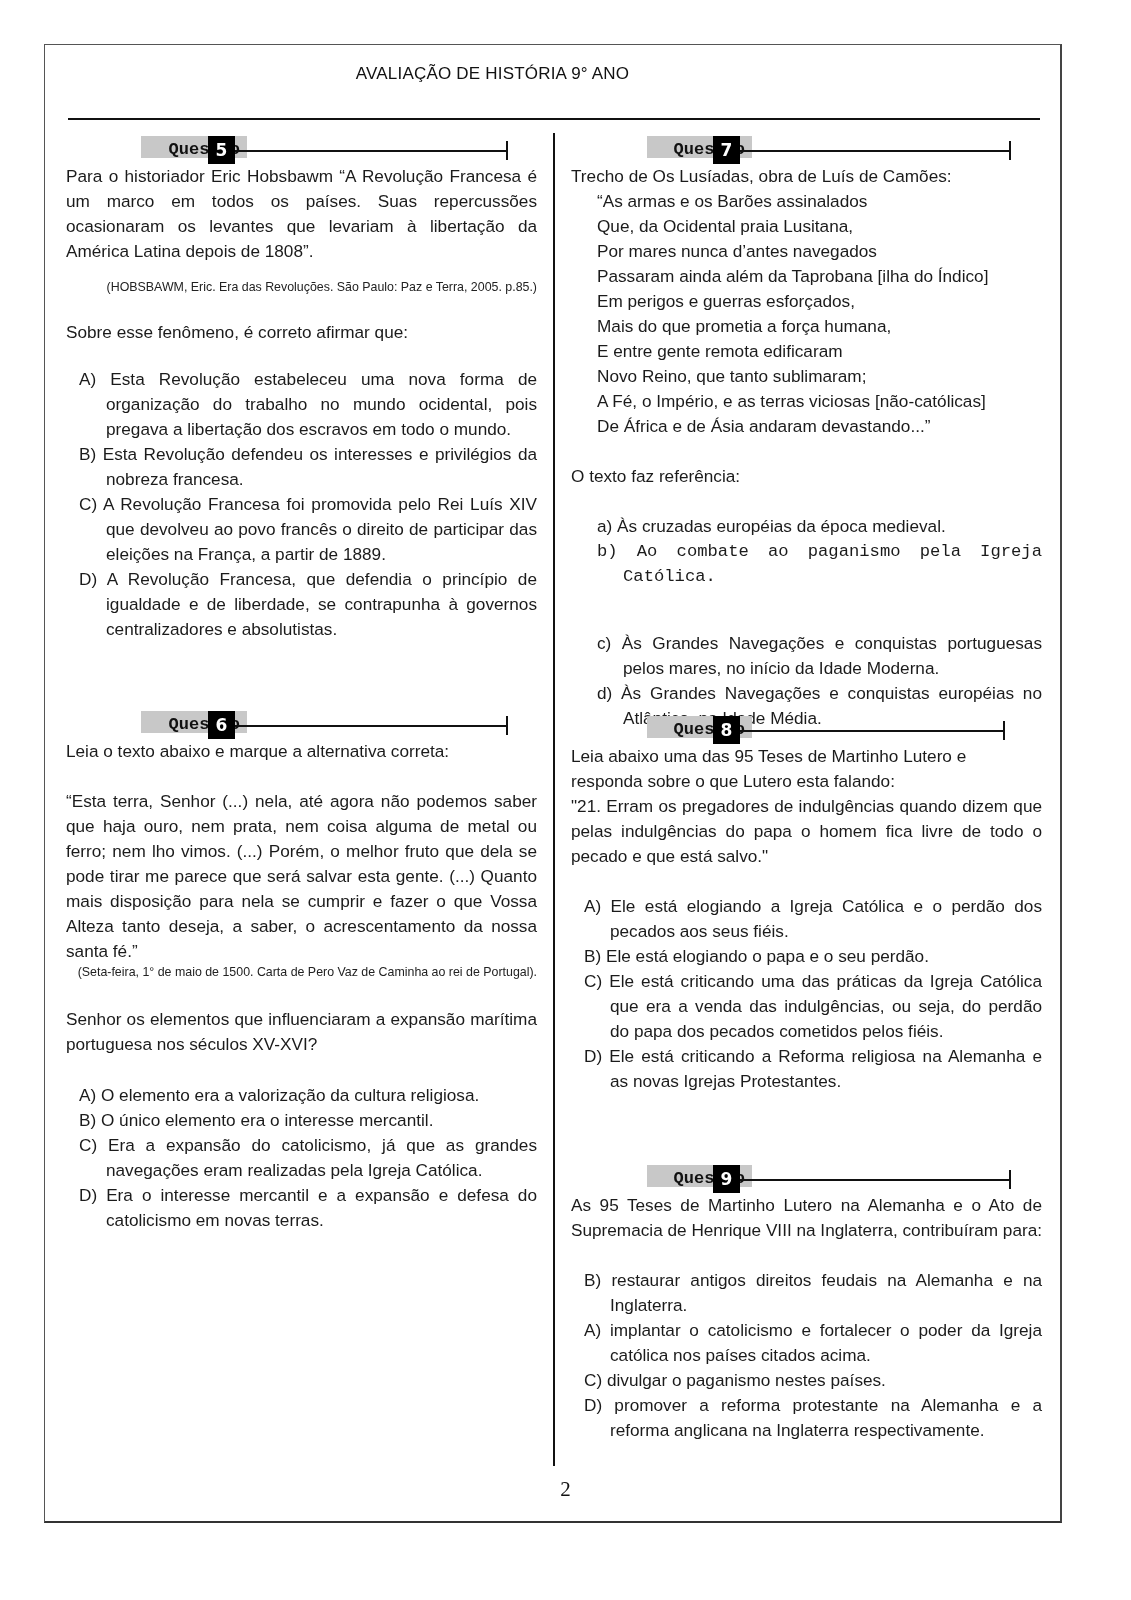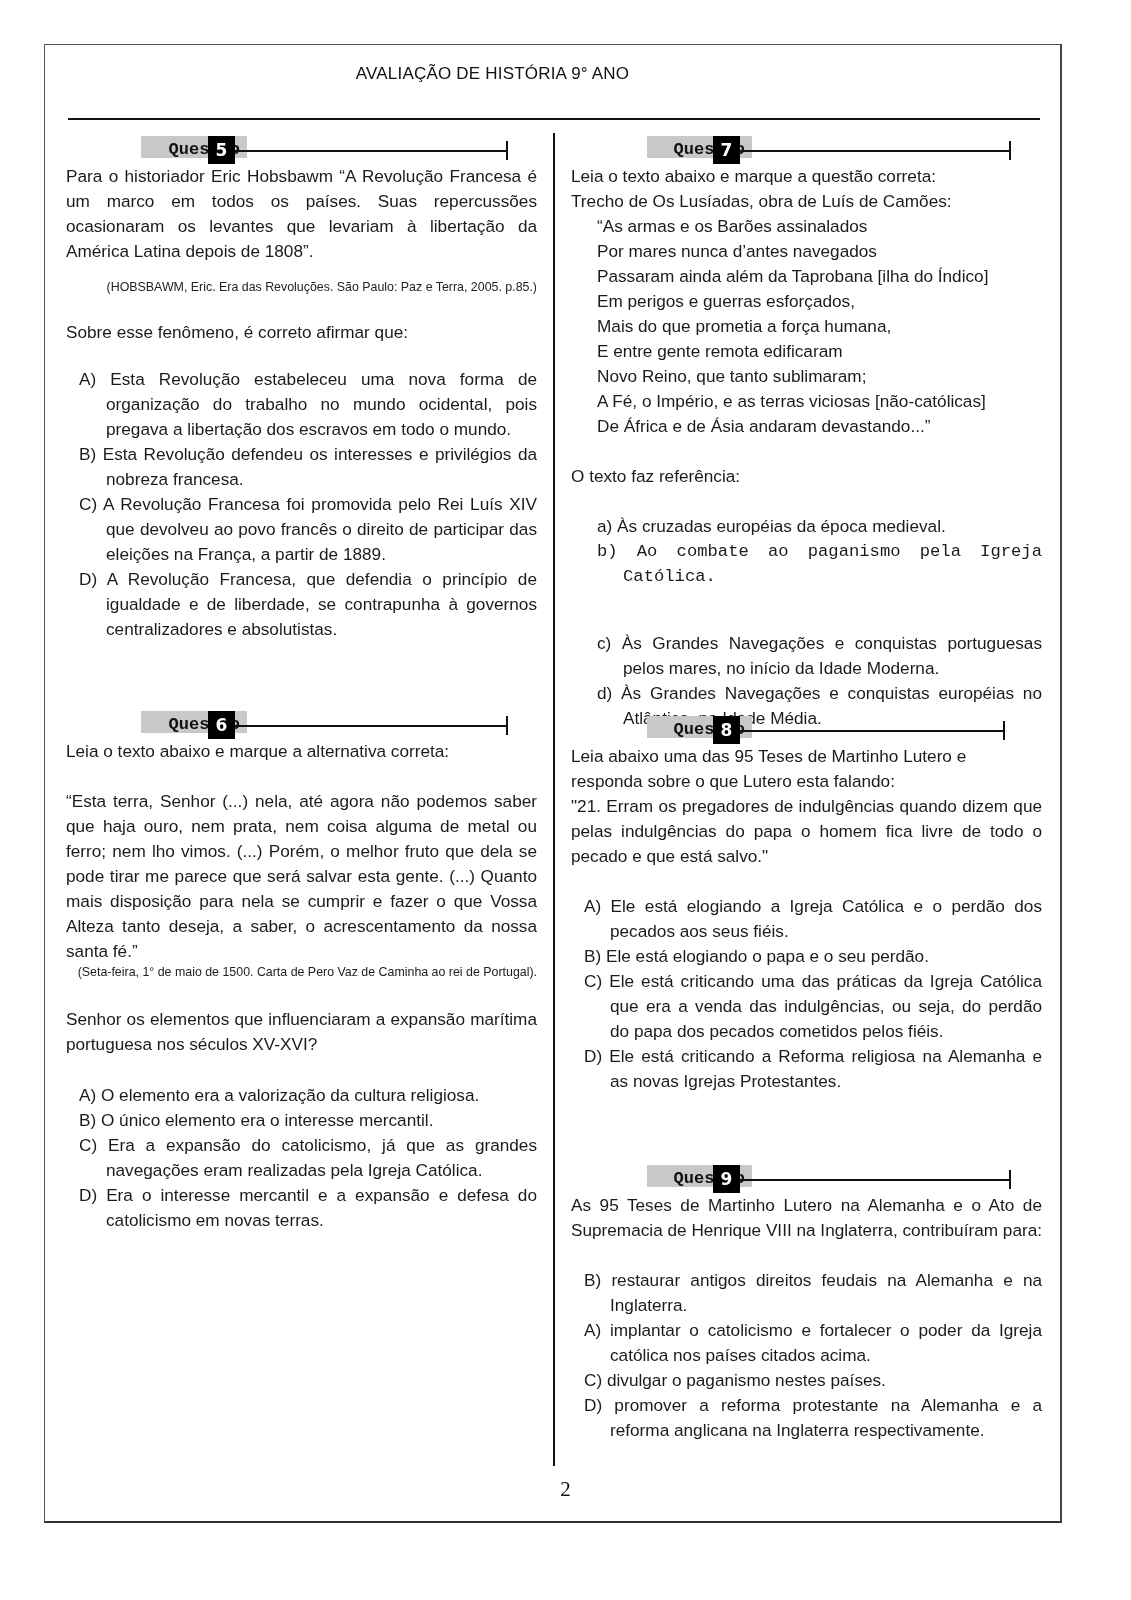--- a/index.html
+++ b/index.html
@@ -72,23 +72,23 @@
   <p class="opt">D) Era o interesse mercantil e a expansão e defesa do catolicismo em novas terras.</p>
 </div>
 
 <div class="col col-right" style="top:136px;">
   <div class="qhead">
     <div class="label" style="left:37px;width:105px;">Questão</div>
     <div class="num" style="left:142px;">7</div>
     <div class="rule" style="left:169px;width:270px;"></div>
     <div class="tick" style="left:438px;"></div>
   </div>
-  <p>Leia o texto abaixo e marque a questão correta:</p>
   <p>Trecho de Os Lusíadas, obra de Luís de Camões:</p>
   <p class="verse">“As armas e os Barões assinalados</p>
+  <p class="verse">Que, da Ocidental praia Lusitana,</p>
   <p class="verse">Por mares nunca d’antes navegados</p>
   <p class="verse">Passaram ainda além da Taprobana [ilha do Índico]</p>
   <p class="verse">Em perigos e guerras esforçados,</p>
   <p class="verse">Mais do que prometia a força humana,</p>
   <p class="verse">E entre gente remota edificaram</p>
   <p class="verse">Novo Reino, que tanto sublimaram;</p>
   <p class="verse">A Fé, o Império, e as terras viciosas [não-católicas]</p>
   <p class="verse">De África e de Ásia andaram devastando...”</p>
   <div style="height:25px;"></div>
   <p>O texto faz referência:</p>

